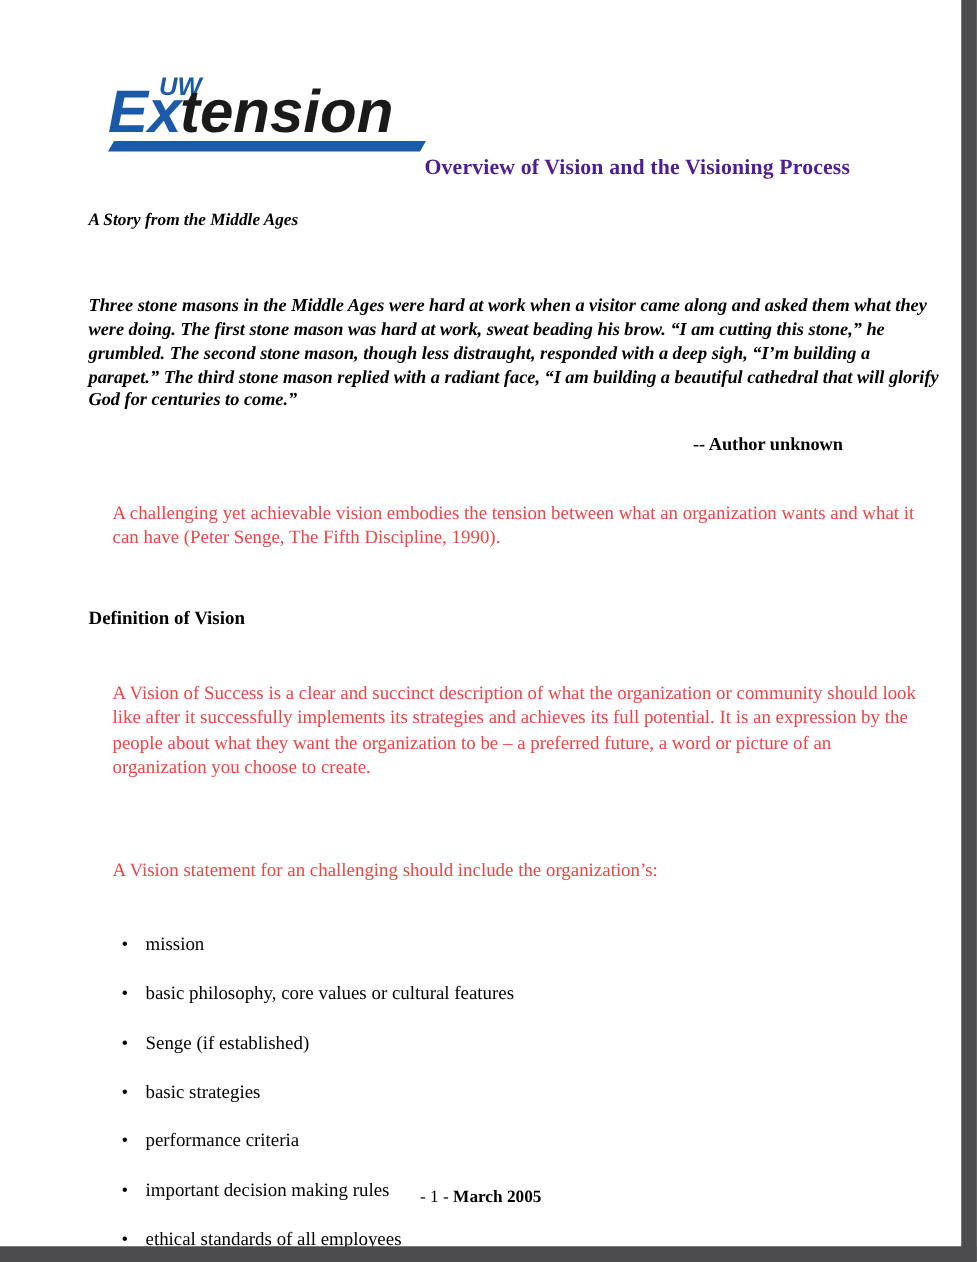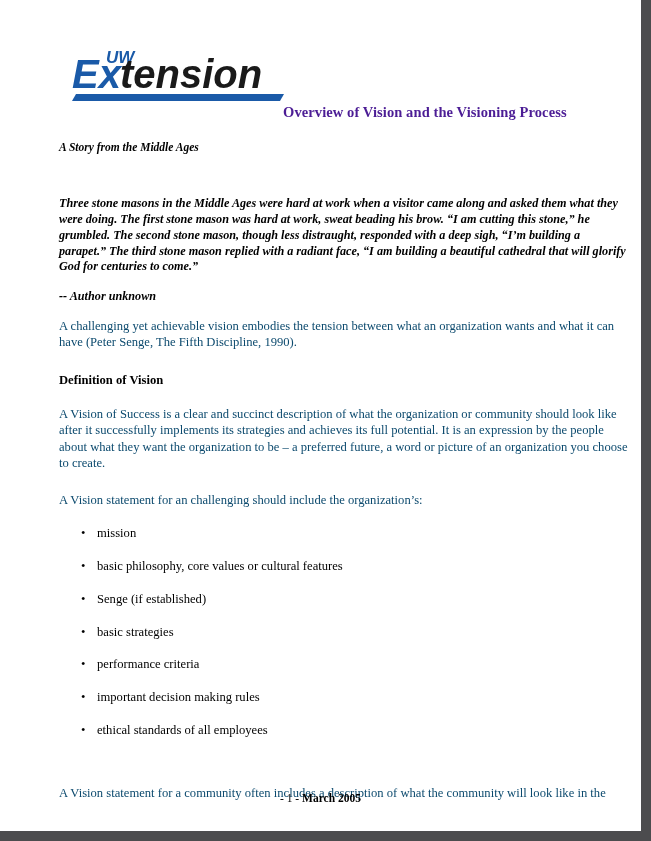--- a/index.html
+++ b/index.html
@@ -90,30 +90,29 @@
     font-weight: bold;
     font-style: italic;
     line-height: 1.29;
     text-align: left;
   }
 
   .attribution {
     margin: 0;
     font-size: 12.2px;
     font-weight: bold;
-    font-style: italic;
-    text-align: left;
+    text-align: right;
     padding-right: 68px;
   }
 
   p.body-text {
-    margin: 0;
+    margin: 16px;
     font-size: 12.6px;
     line-height: 1.30;
-    color: #0c4a6e;
+    color: #ef4444;
   }
 
   h2.section-heading {
     margin: 0;
     font-size: 12.6px;
     font-weight: bold;
     line-height: 1.3;
   }
 
   ul.bullets {

